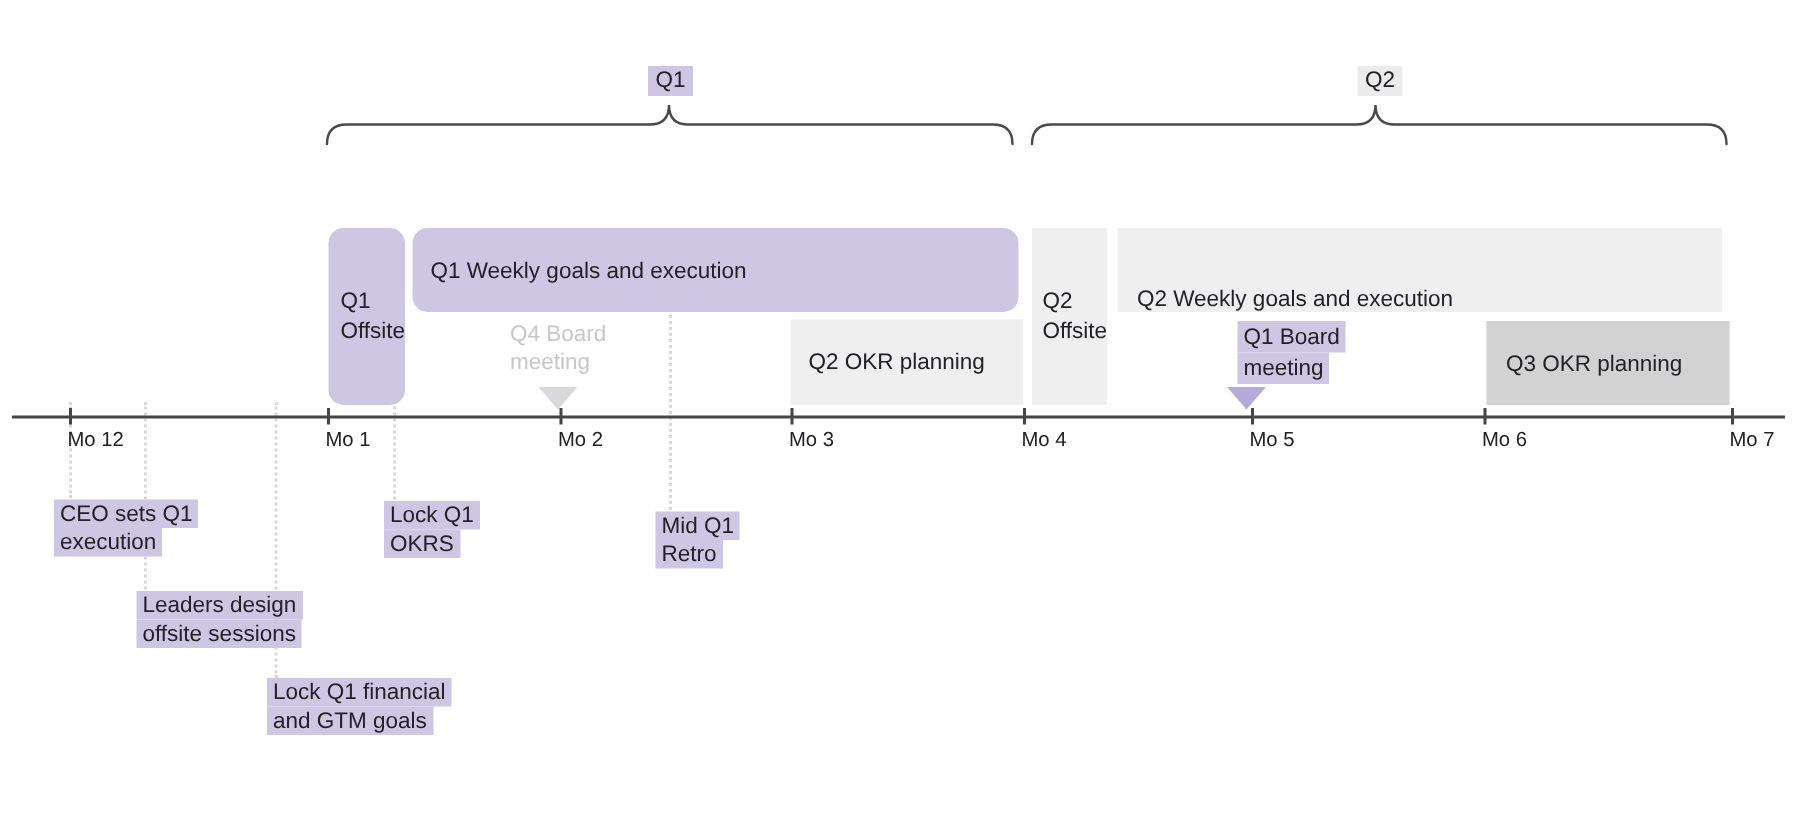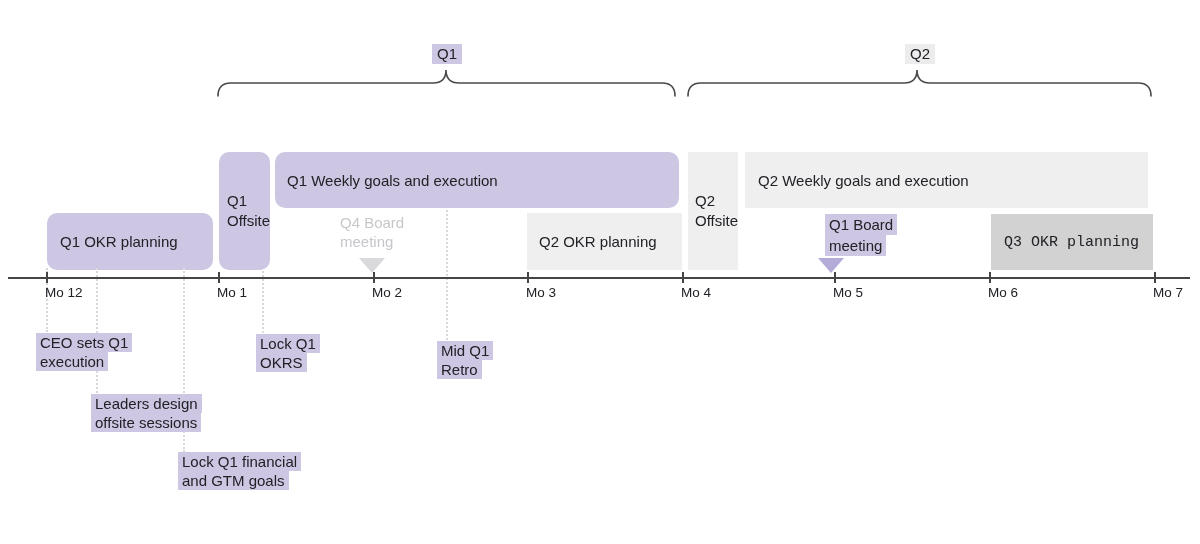--- a/index.html
+++ b/index.html
@@ -20,29 +20,29 @@
   #q1-label{left:447px;background:var(--purple,#cec7e3);}
   #q2-label{left:920px;background:#ececec;}
 
   
   .bar{
     position:absolute;display:flex;align-items:center;
     font-size:15px;color:#212126;box-sizing:border-box;
   }
   .bar.purple{background:var(--purple,#cec7e3);border-radius:10px;}
   .bar.lgray{background:var(--light-gray,#efeff0);}
-  .bar.mgray{background:var(--mid-gray,#d2d2d3);font-family:Liberation Mono, monospace;}
+  .bar.mgray{background:var(--mid-gray,#d2d2d3);}
   .bar.col{flex-direction:column;align-items:flex-start;justify-content:center;line-height:20px;}
 
   #bar-q1-okr     {left:47px; top:213px;width:166px;height:57px;padding-left:13px;}
   #bar-q1-offsite {left:219px;top:152px;width:51px; height:118px;padding-left:8px;}
   #bar-q1-weekly  {left:275px;top:152px;width:404px;height:56px;padding-left:12px;}
   #bar-q2-okr     {left:527px;top:213px;width:155px;height:57px;padding-left:12px;}
   #bar-q2-offsite {left:688px;top:152px;width:50px; height:118px;padding-left:7px;}
-  #bar-q2-weekly  {left:745px;top:152px;width:403px;height:56px;padding-left:13px;}
+  #bar-q2-weekly  {left:745px;top:152px;width:403px;height:56px;padding-left:13px;align-items:flex-end;}
   #bar-q3-okr     {left:991px;top:214px;width:162px;height:56px;padding-left:13px;}
 
   
   .marker{position:absolute;font-size:15px;line-height:19px;}
   #marker-q4-board{left:340px;top:213px;color:var(--muted-text,#c8c6cb);}
   #marker-q1-board{left:795px;top:214px;color:#212126;margin-left:30px;}
   #marker-q1-board .hl{background:var(--purple,#cec7e3);display:inline-block;padding:1px 4px;}
   #marker-q1-board .hl-row{height:21px;}
   .tri{position:absolute;width:0;height:0;
        border-left:13px solid transparent;border-right:13px solid transparent;}
@@ -76,23 +76,20 @@
 
 <div id="canvas">
 
   <svg id="brace-svg" viewBox="0 0 1200 120">
     <path class="brace" d="M 218 96 Q 218 83 231 83 L 433 83 Q 446 83 446 70 Q 446 83 459 83 L 662 83 Q 675 83 675 96"></path>
     <path class="brace" d="M 688 96 Q 688 83 701 83 L 904 83 Q 917 83 917 70 Q 917 83 930 83 L 1138 83 Q 1151 83 1151 96"></path>
   </svg>
   <div class="q-label" id="q1-label">Q1</div>
   <div class="q-label" id="q2-label">Q2</div>
 
-  <div class="bar purple" id="bar-q1-okr">
-    <span>Q1 OKR planning</span>
-  </div>
   <div class="bar purple col" id="bar-q1-offsite">
     <span>Q1</span>
     <span>Offsite</span>
   </div>
   <div class="bar purple" id="bar-q1-weekly">
     <span>Q1 Weekly goals and execution</span>
   </div>
   <div class="bar lgray" id="bar-q2-okr">
     <span>Q2 OKR planning</span>
   </div>

